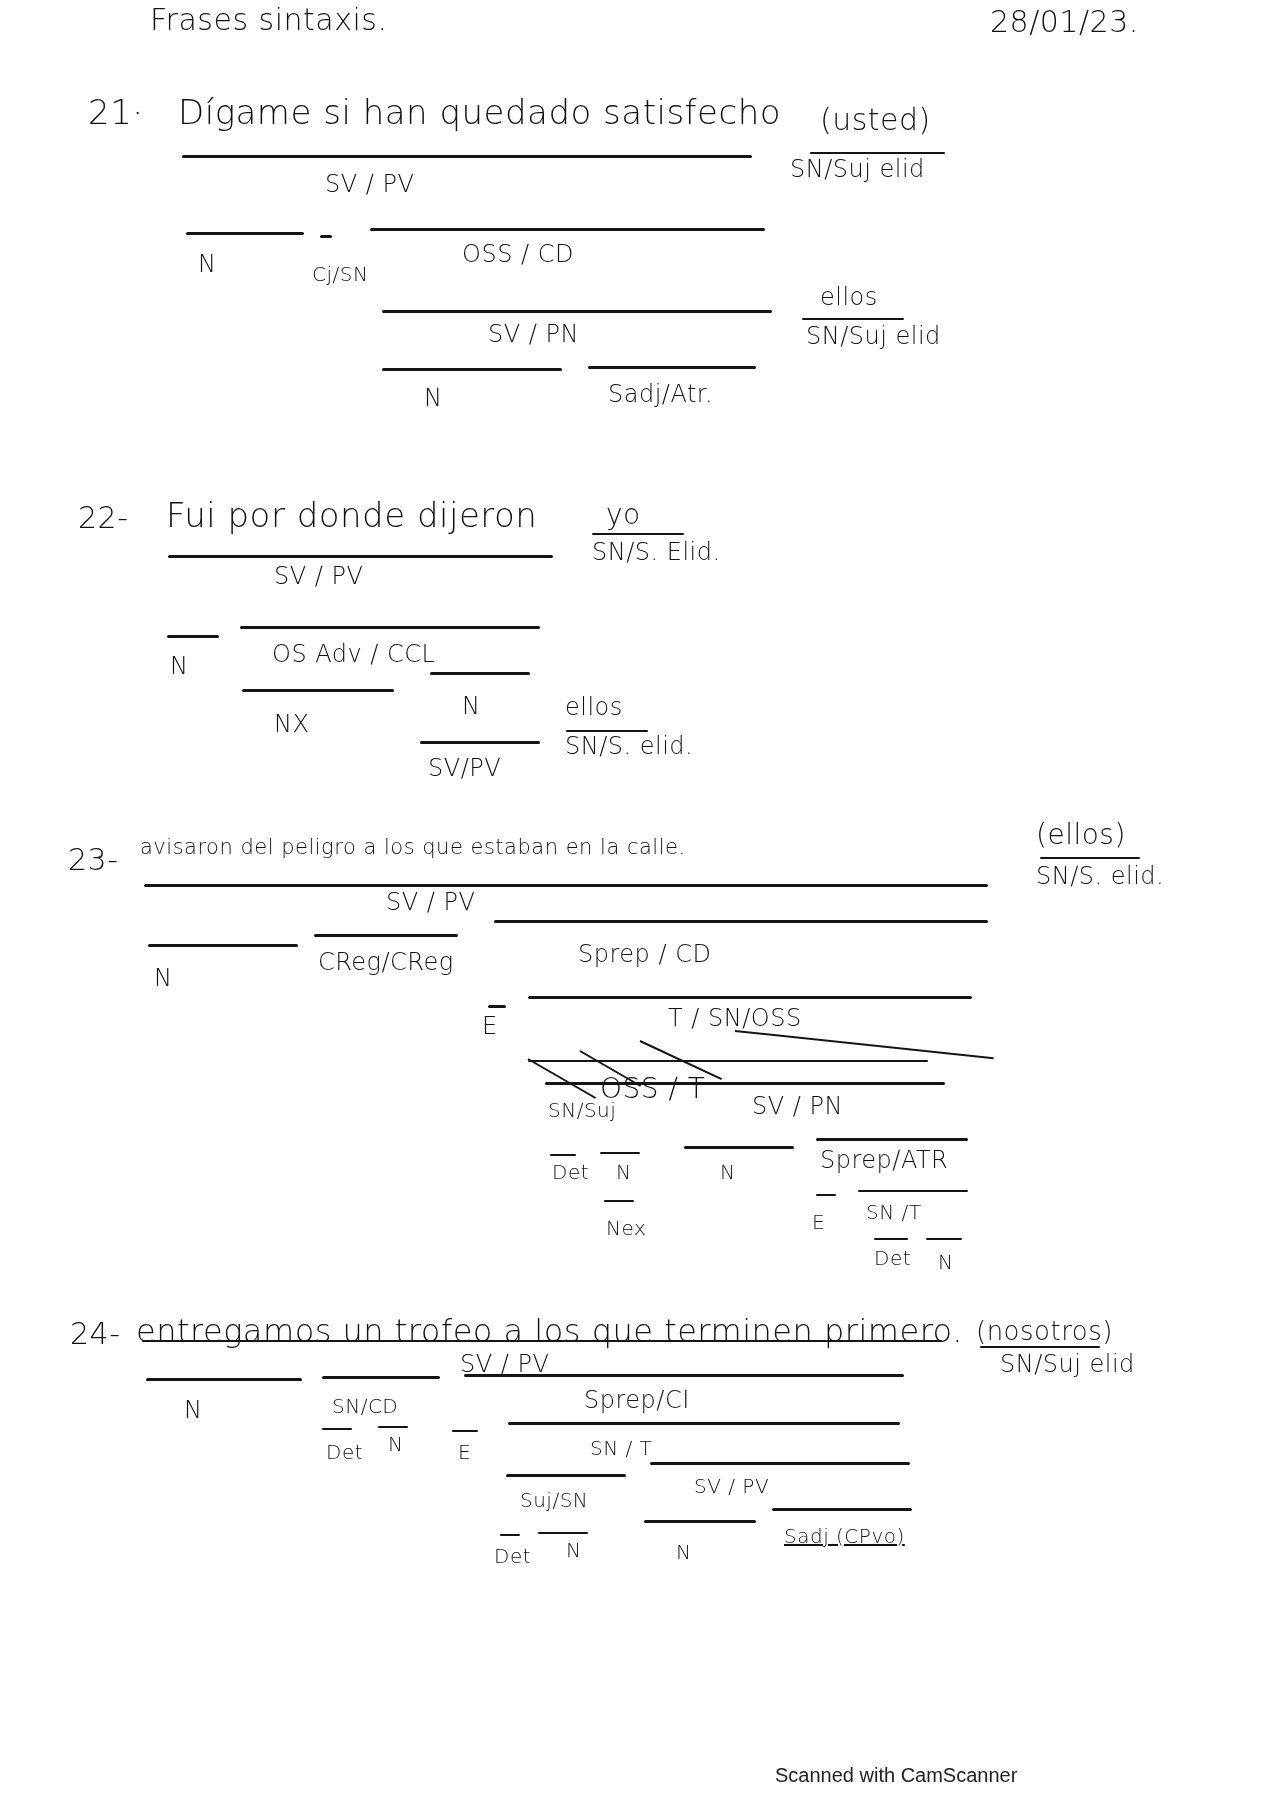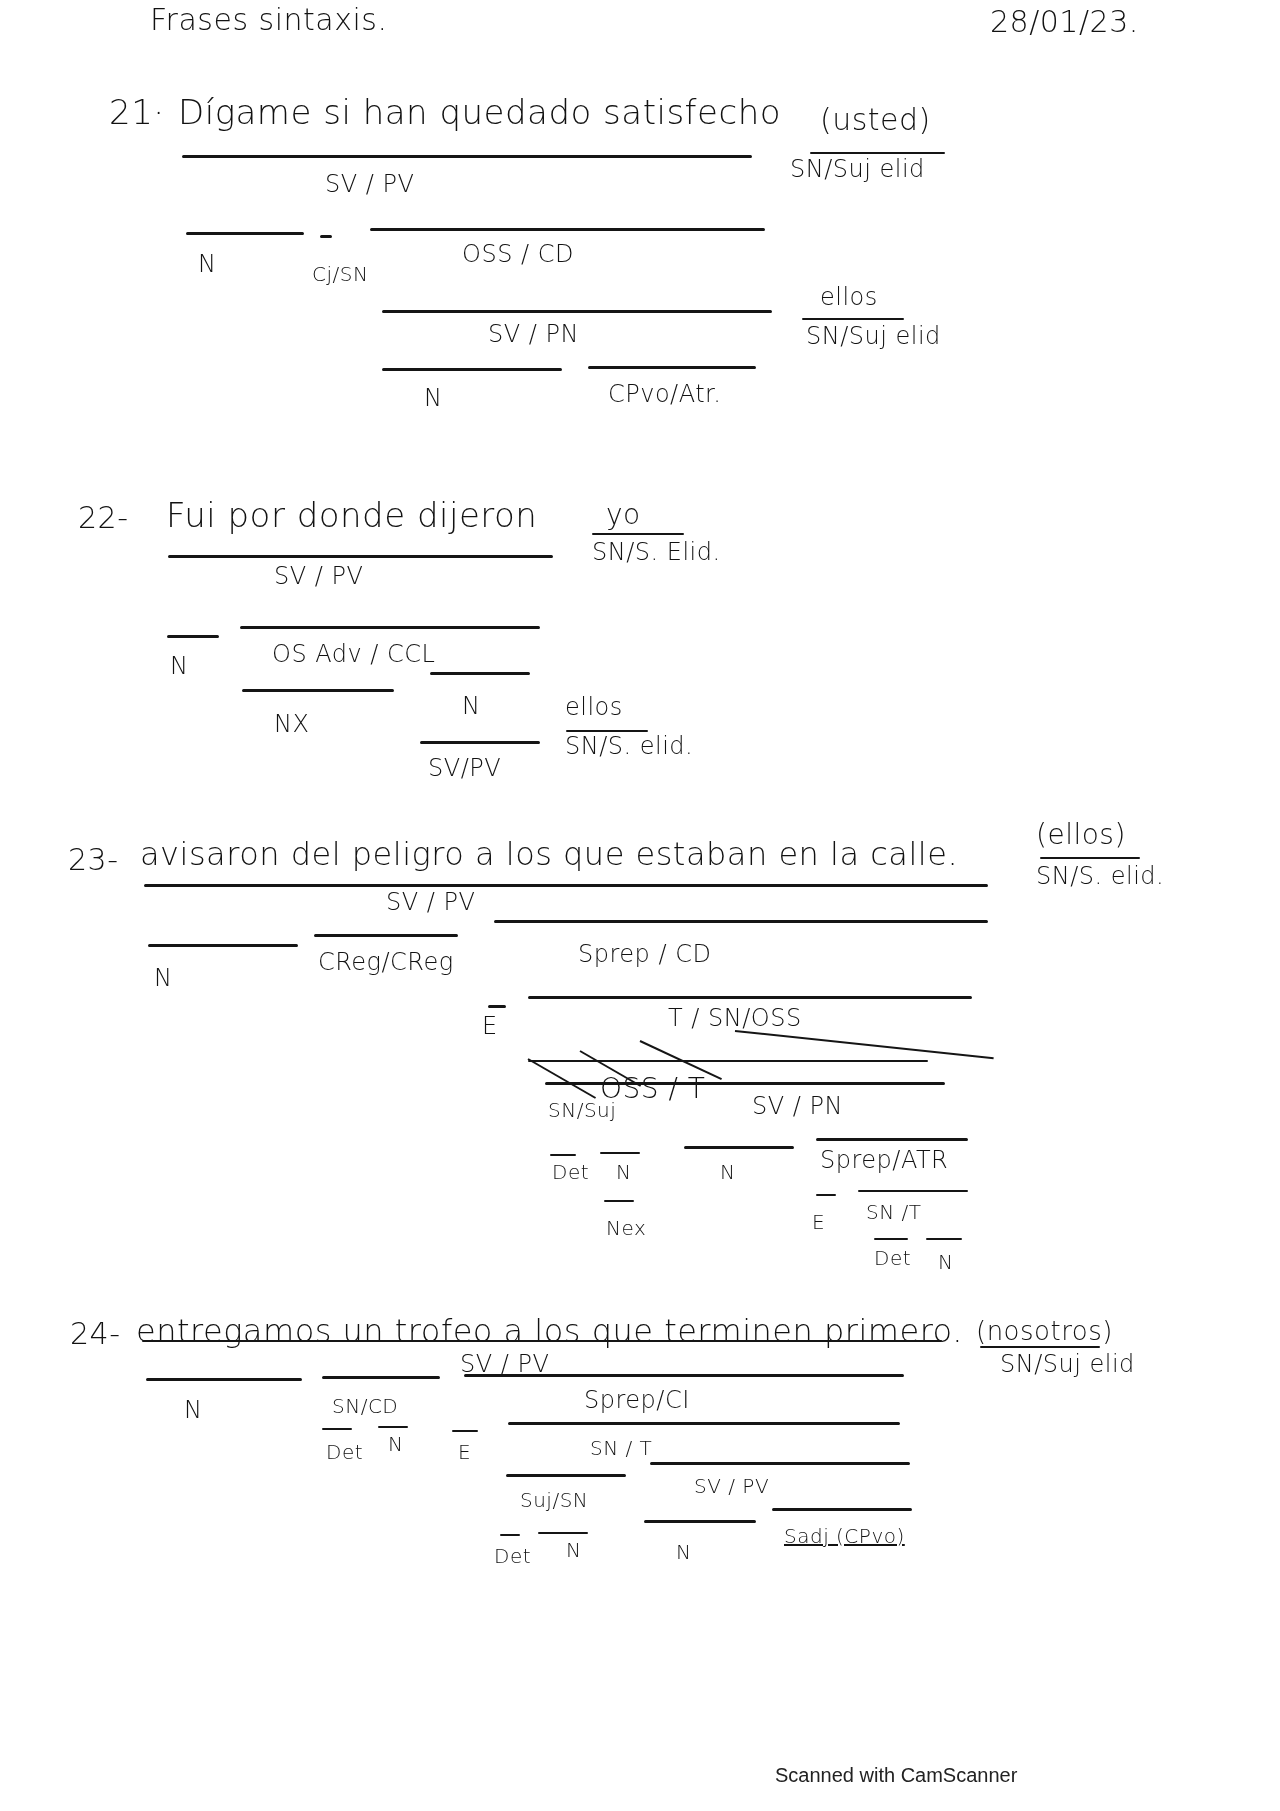--- a/index.html
+++ b/index.html
@@ -19,21 +19,21 @@
 </style>
 </head>
 <body>
 
 <div class="page">
 
   <div class="hw title" style="left:150px; top:2px;">Frases sintaxis.</div>
   <div class="hw title" style="left:990px; top:4px;">28/01/23.</div>
 
   <div>
-    <div class="hw sentence" style="left:109px; top:92px;">21·</div>
+    <div class="hw sentence" style="left:88px; top:92px;">21·</div>
     <div class="hw sentence" style="left:178px; top:92px;">Dígame si han quedado satisfecho</div>
     <div class="hw sentence" style="left:820px; top:102px; font-size:30px;">(usted)</div>
     <div class="line" style="left:182px; top:155px; width:570px;"></div>
     <div class="line" style="left:810px; top:152px; width:135px; border-top-width:2px;"></div>
     <div class="hw lbl" style="left:790px; top:155px;">SN/Suj elid</div>
     <div class="hw lbl" style="left:325px; top:170px;">SV / PV</div>
 
     <div class="line" style="left:186px; top:232px; width:118px;"></div>
     <div class="line" style="left:320px; top:235px; width:12px;"></div>
     <div class="line" style="left:370px; top:228px; width:395px;"></div>
@@ -43,21 +43,21 @@
 
     <div class="line" style="left:382px; top:310px; width:390px;"></div>
     <div class="hw lbl" style="left:820px; top:283px;">ellos</div>
     <div class="line" style="left:802px; top:318px; width:102px; border-top-width:2px;"></div>
     <div class="hw lbl" style="left:806px; top:322px;">SN/Suj elid</div>
     <div class="hw lbl" style="left:488px; top:320px;">SV / PN</div>
 
     <div class="line" style="left:382px; top:368px; width:180px;"></div>
     <div class="line" style="left:588px; top:366px; width:168px;"></div>
     <div class="hw lbl" style="left:424px; top:384px;">N</div>
-    <div class="hw lbl" style="left:608px; top:380px;">CPvo/Atr.</div>
+    <div class="hw lbl" style="left:608px; top:380px;">Sadj/Atr.</div>
   </div>
 
   <div>
     <div class="hw sentence" style="left:78px; top:500px; font-size:30px;">22-</div>
     <div class="hw sentence" style="left:166px; top:495px;">Fui por donde dijeron</div>
     <div class="hw lbl" style="left:606px; top:498px; font-size:28px;">yo</div>
     <div class="line" style="left:168px; top:555px; width:385px;"></div>
     <div class="line" style="left:592px; top:533px; width:92px; border-top-width:2px;"></div>
     <div class="hw lbl" style="left:592px; top:538px;">SN/S. Elid.</div>
     <div class="hw lbl" style="left:274px; top:562px;">SV / PV</div>
@@ -73,21 +73,21 @@
     <div class="hw lbl" style="left:462px; top:692px;">N</div>
     <div class="hw lbl" style="left:565px; top:693px;">ellos</div>
     <div class="line" style="left:566px; top:730px; width:82px; border-top-width:2px;"></div>
     <div class="hw lbl" style="left:565px; top:732px;">SN/S. elid.</div>
     <div class="line" style="left:420px; top:741px; width:120px;"></div>
     <div class="hw lbl" style="left:428px; top:754px;">SV/PV</div>
   </div>
 
   <div>
     <div class="hw sentence" style="left:68px; top:842px; font-size:30px;">23-</div>
-    <div class="hw sentence" style="left:140px; top:835px; font-size:32px;">avisaron del peligro a los que estaban en la calle.</div>
+    <div class="hw sentence" style="left:140px; top:835px; font-size:21px;">avisaron del peligro a los que estaban en la calle.</div>
     <div class="hw lbl" style="left:1036px; top:818px; font-size:28px;">(ellos)</div>
     <div class="line" style="left:1040px; top:857px; width:100px; border-top-width:2px;"></div>
     <div class="hw lbl" style="left:1036px; top:862px;">SN/S. elid.</div>
     <div class="line" style="left:144px; top:884px; width:844px;"></div>
     <div class="hw lbl" style="left:386px; top:888px;">SV / PV</div>
 
     <div class="line" style="left:148px; top:944px; width:150px;"></div>
     <div class="line" style="left:314px; top:934px; width:144px;"></div>
     <div class="line" style="left:494px; top:920px; width:494px;"></div>
     <div class="hw lbl" style="left:154px; top:964px;">N</div>

